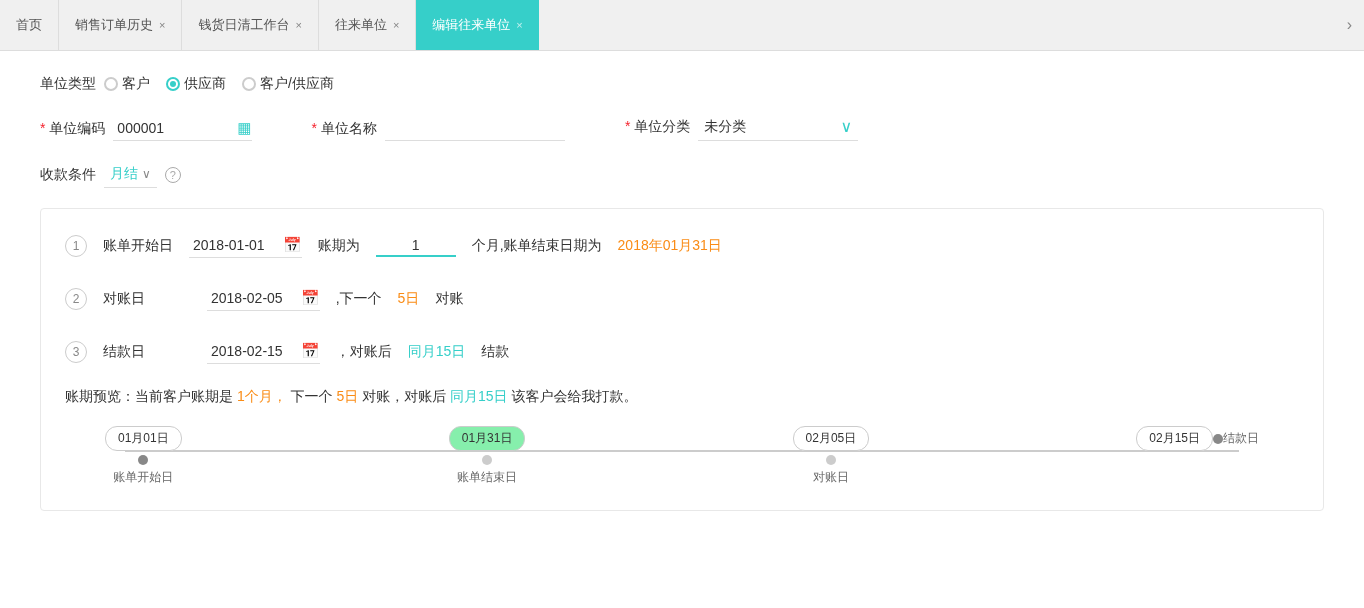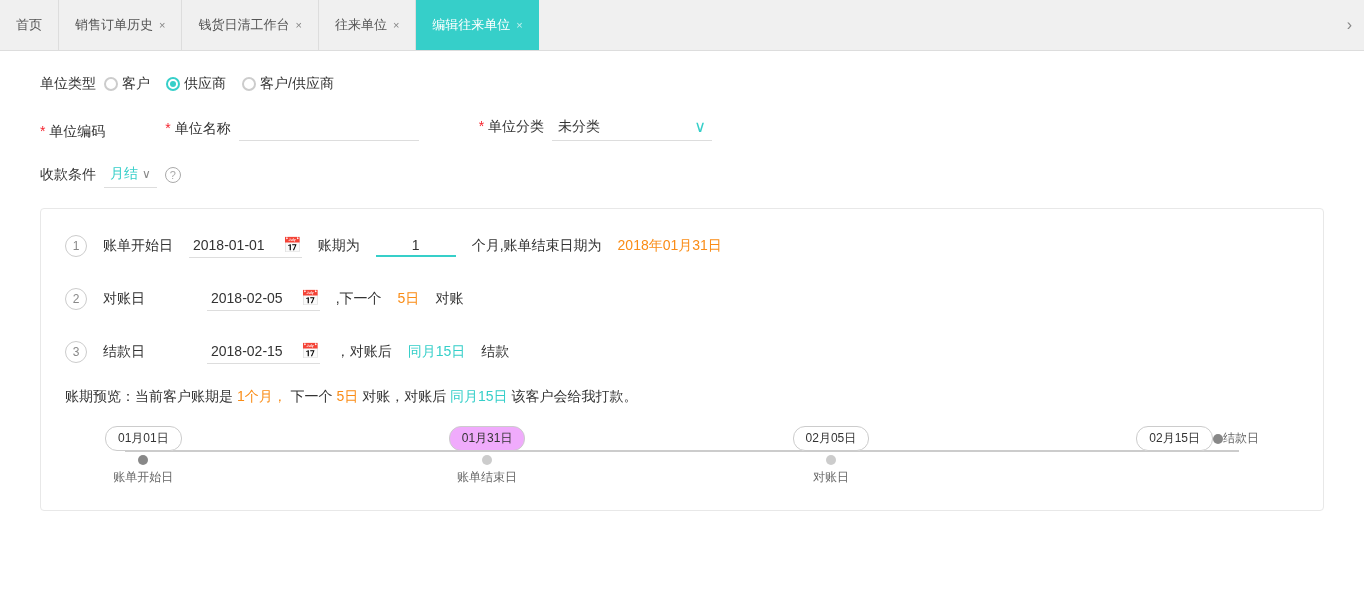--- a/index.html
+++ b/index.html
@@ -269,20 +269,24 @@
           <div class="radio-circle"></div>
           <span>客户/供应商</span>
         </div>
       </div>
     </div>
   </div>
 
   <div class="form-row">
     <div class="form-group">
       <span class="form-label required">单位编码</span>
+      <div class="input-with-icon">
+        <input type="text" class="input-field" style="border-bottom: none; width: 120px;" value="000001">
+        <span class="calendar-icon">▦</span>
+      </div>
     </div>
     <div class="form-group" style="margin-left: 40px;">
       <span class="form-label required">单位名称</span>
       <input type="text" class="input-field" style="width: 180px;">
     </div>
     <div class="form-group" style="margin-left: 40px;">
       <span class="form-label required">单位分类</span>
       <div style="display:flex; align-items:center; gap:8px; border-bottom:1px solid #ddd; padding: 4px 6px; min-width:160px; justify-content:space-between;">
         <span>未分类</span>
         <span class="dropdown-arrow">∨</span>
@@ -356,21 +360,21 @@
 
       <div style="display:flex; justify-content: space-between; align-items: flex-start; padding: 0 20px; position: relative; z-index:1;">
 
         <div style="display:flex; flex-direction:column; align-items:center;">
           <div style="border:1px solid #ccc; border-radius:12px; padding:3px 12px; font-size:12px; color:#333; background:#fff; white-space:nowrap;">01月01日</div>
           <div style="width:10px;height:10px;border-radius:50%;background:#888;margin:4px 0;"></div>
           <div style="font-size:12px;color:#666;">账单开始日</div>
         </div>
 
         <div style="display:flex; flex-direction:column; align-items:center;">
-          <div style="border:1px solid #ccc; border-radius:12px; padding:3px 12px; font-size:12px; color:#333; background:#f0abfc; white-space:nowrap;">01月31日</div>
+          <div style="border:1px solid #ccc; border-radius:12px; padding:3px 12px; font-size:12px; color:#333; background:#86efac; white-space:nowrap;">01月31日</div>
           <div style="width:10px;height:10px;border-radius:50%;background:#ccc;margin:4px 0;"></div>
           <div style="font-size:12px;color:#666;">账单结束日</div>
         </div>
 
         <div style="display:flex; flex-direction:column; align-items:center;">
           <div style="border:1px solid #ccc; border-radius:12px; padding:3px 12px; font-size:12px; color:#333; background:#fff; white-space:nowrap;">02月05日</div>
           <div style="width:10px;height:10px;border-radius:50%;background:#ccc;margin:4px 0;"></div>
           <div style="font-size:12px;color:#666;">对账日</div>
         </div>
 

